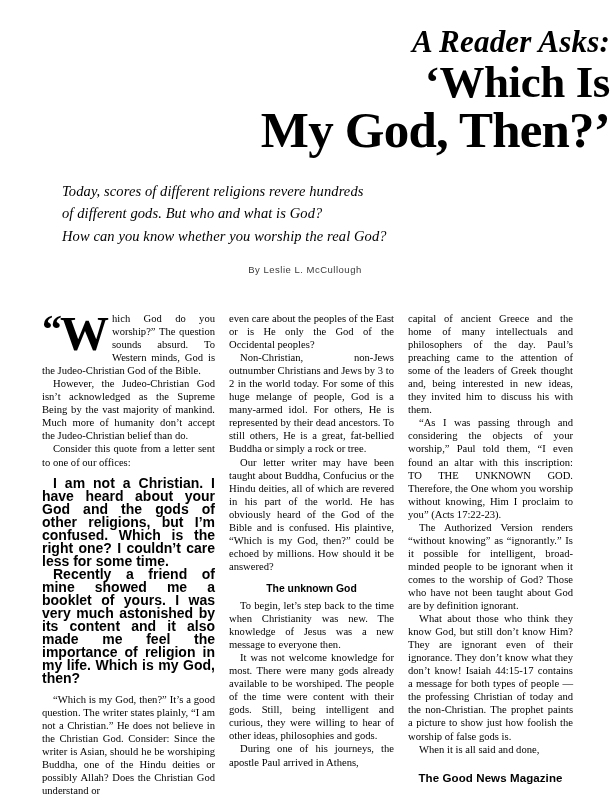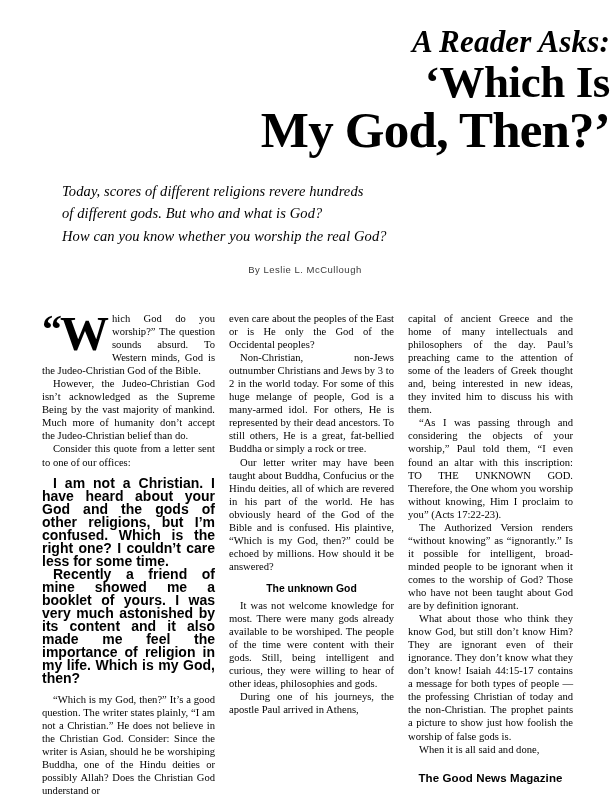--- a/index.html
+++ b/index.html
@@ -202,20 +202,21 @@
       <p>“Which is my God, then?” It’s a good question. The writer states plainly, “I am not a Christian.” He does not believe in the Christian God. Consider: Since the writer is Asian, should he be worshiping Buddha, one of the Hindu deities or possibly Allah? Does the Christian God understand or</p>
     </div>
 
     <div class="col c2">
       <p class="noindent">even care about the peoples of the East or is He only the God of the Occidental peoples?</p>
       <p>Non-Christian, non-Jews outnumber Christians and Jews by 3 to 2 in the world today. For some of this huge melange of people, God is a many-armed idol. For others, He is represented by their dead ancestors. To still others, He is a great, fat-bellied Buddha or simply a rock or tree.</p>
       <p>Our letter writer may have been taught about Buddha, Confucius or the Hindu deities, all of which are revered in his part of the world. He has obviously heard of the God of the Bible and is confused. His plaintive, “Which is my God, then?” could be echoed by millions. How should it be answered?</p>
 
       <div class="subhead">The unknown God</div>
 
+      <p>To begin, let’s step back to the time when Christianity was new. The knowledge of Jesus was a new message to everyone then.</p>
       <p>It was not welcome knowledge for most. There were many gods already available to be worshiped. The people of the time were content with their gods. Still, being intelligent and curious, they were willing to hear of other ideas, philosophies and gods.</p>
       <p>During one of his journeys, the apostle Paul arrived in Athens,</p>
     </div>
 
     <div class="col c3">
       <p class="noindent">capital of ancient Greece and the home of many intellectuals and philosophers of the day. Paul’s preaching came to the attention of some of the leaders of Greek thought and, being interested in new ideas, they invited him to discuss his with them.</p>
       <p>“As I was passing through and considering the objects of your worship,” Paul told them, “I even found an altar with this inscription: TO THE UNKNOWN GOD. Therefore, the One whom you worship without knowing, Him I proclaim to you” (Acts 17:22-23).</p>
       <p>The Authorized Version renders “without knowing” as “ignorantly.” Is it possible for intelligent, broad-minded people to be ignorant when it comes to the worship of God? Those who have not been taught about God are by definition ignorant.</p>
       <p>What about those who think they know God, but still don’t know Him? They are ignorant even of their ignorance. They don’t know what they don’t know! Isaiah 44:15-17 contains a message for both types of people — the professing Christian of today and the non-Christian. The prophet paints a picture to show just how foolish the worship of false gods is.</p>
       <p>When it is all said and done,</p>

